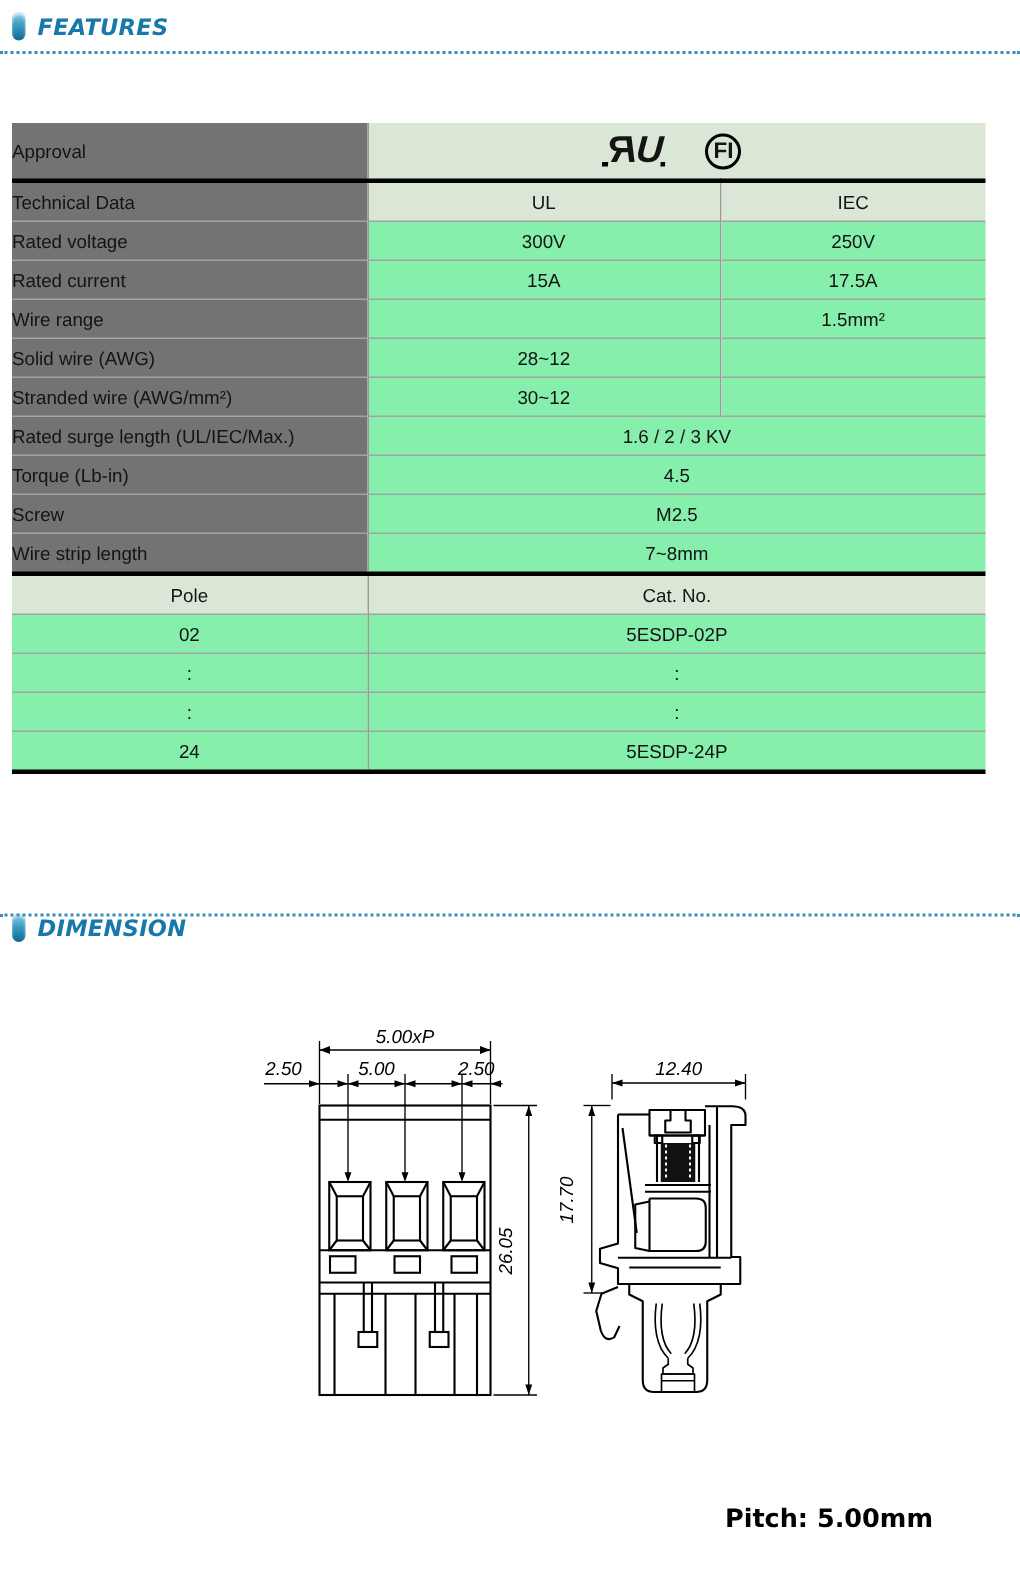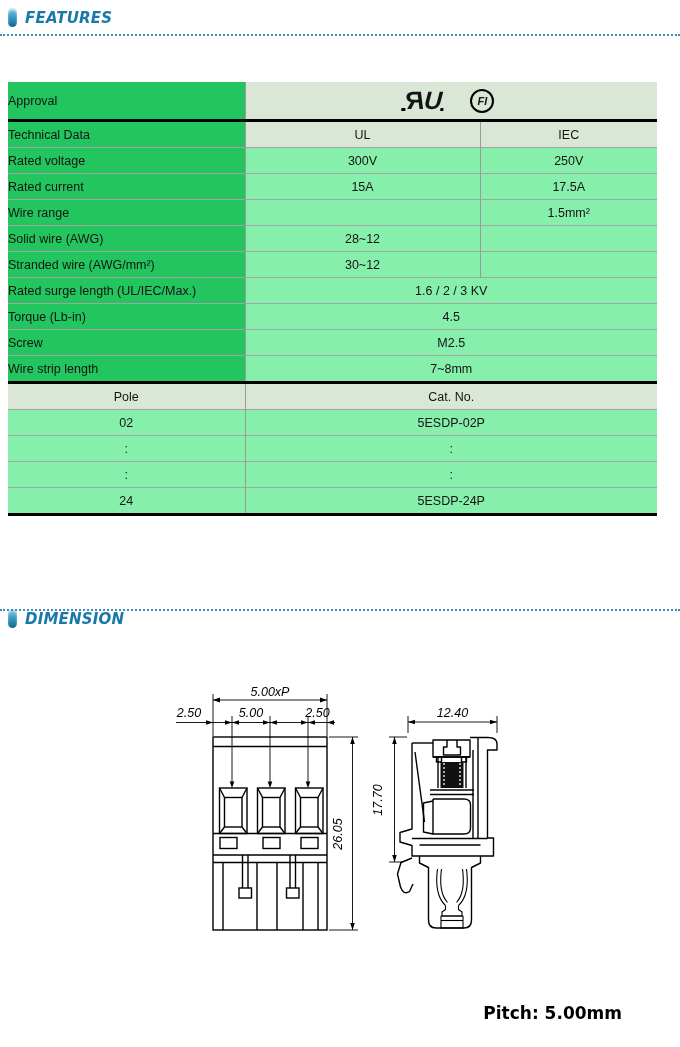--- a/index.html
+++ b/index.html
@@ -26,38 +26,38 @@
 
   
   table.spec{
     position:absolute;top:82px;left:8px;width:649px;
     border-collapse:collapse;table-layout:fixed;
     font-size:12.5px;color:#141414;
   }
   table.spec td{height:25px;padding:0;border-top:1px solid #a3a3a3;vertical-align:middle;overflow:hidden;white-space:nowrap;}
   tr.approval-row td{height:37px;border-top:none;}
   tr.thick-bottom td{border-bottom:3px solid #000;}
-  td.label-cell{background:#22c55e;padding-left:10px;text-align:left;}
+  td.label-cell{background:#737373;padding-left:10px;text-align:left;}
   td.val{background:#86efac;text-align:center;}
   td.greenc{background:#dbe7d6;text-align:center;}
   td.vdiv{border-left:1px solid #9a9a9a;}
 
   
   .logo-box{display:flex;align-items:center;justify-content:center;gap:30px;}
   .ul-mark{
     position:relative;font-weight:bold;font-style:italic;
     font-size:25px;line-height:1;letter-spacing:-2px;transform:skewX(-4deg);
   }
   .ul-mark::before{content:"";position:absolute;left:-6px;bottom:2px;width:3.5px;height:3.5px;background:#000;}
   .ul-mark::after{content:"";position:absolute;right:-4px;bottom:2px;width:3.5px;height:3.5px;background:#000;}
   .mirror{display:inline-block;transform:scaleX(-1);}
   .fi-mark{
     width:20px;height:20px;border:2.4px solid #000;border-radius:50%;
     display:inline-flex;align-items:center;justify-content:center;
-    font-weight:bold;font-style:italic;font-size:11px;letter-spacing:0;
+    font-weight:bold;font-size:15px;letter-spacing:0;
   }
 
   
   svg.drawing{position:absolute;left:150px;top:670px;}
   .dimtext{font-family:"Liberation Sans",sans-serif;font-style:italic;font-size:12.5px;fill:#000;}
 
   
   .pitch-note{
     position:absolute;top:1003px;left:420px;width:202px;text-align:right;
     font-family:"DejaVu Sans",sans-serif;font-size:17px;font-weight:bold;color:#000;

